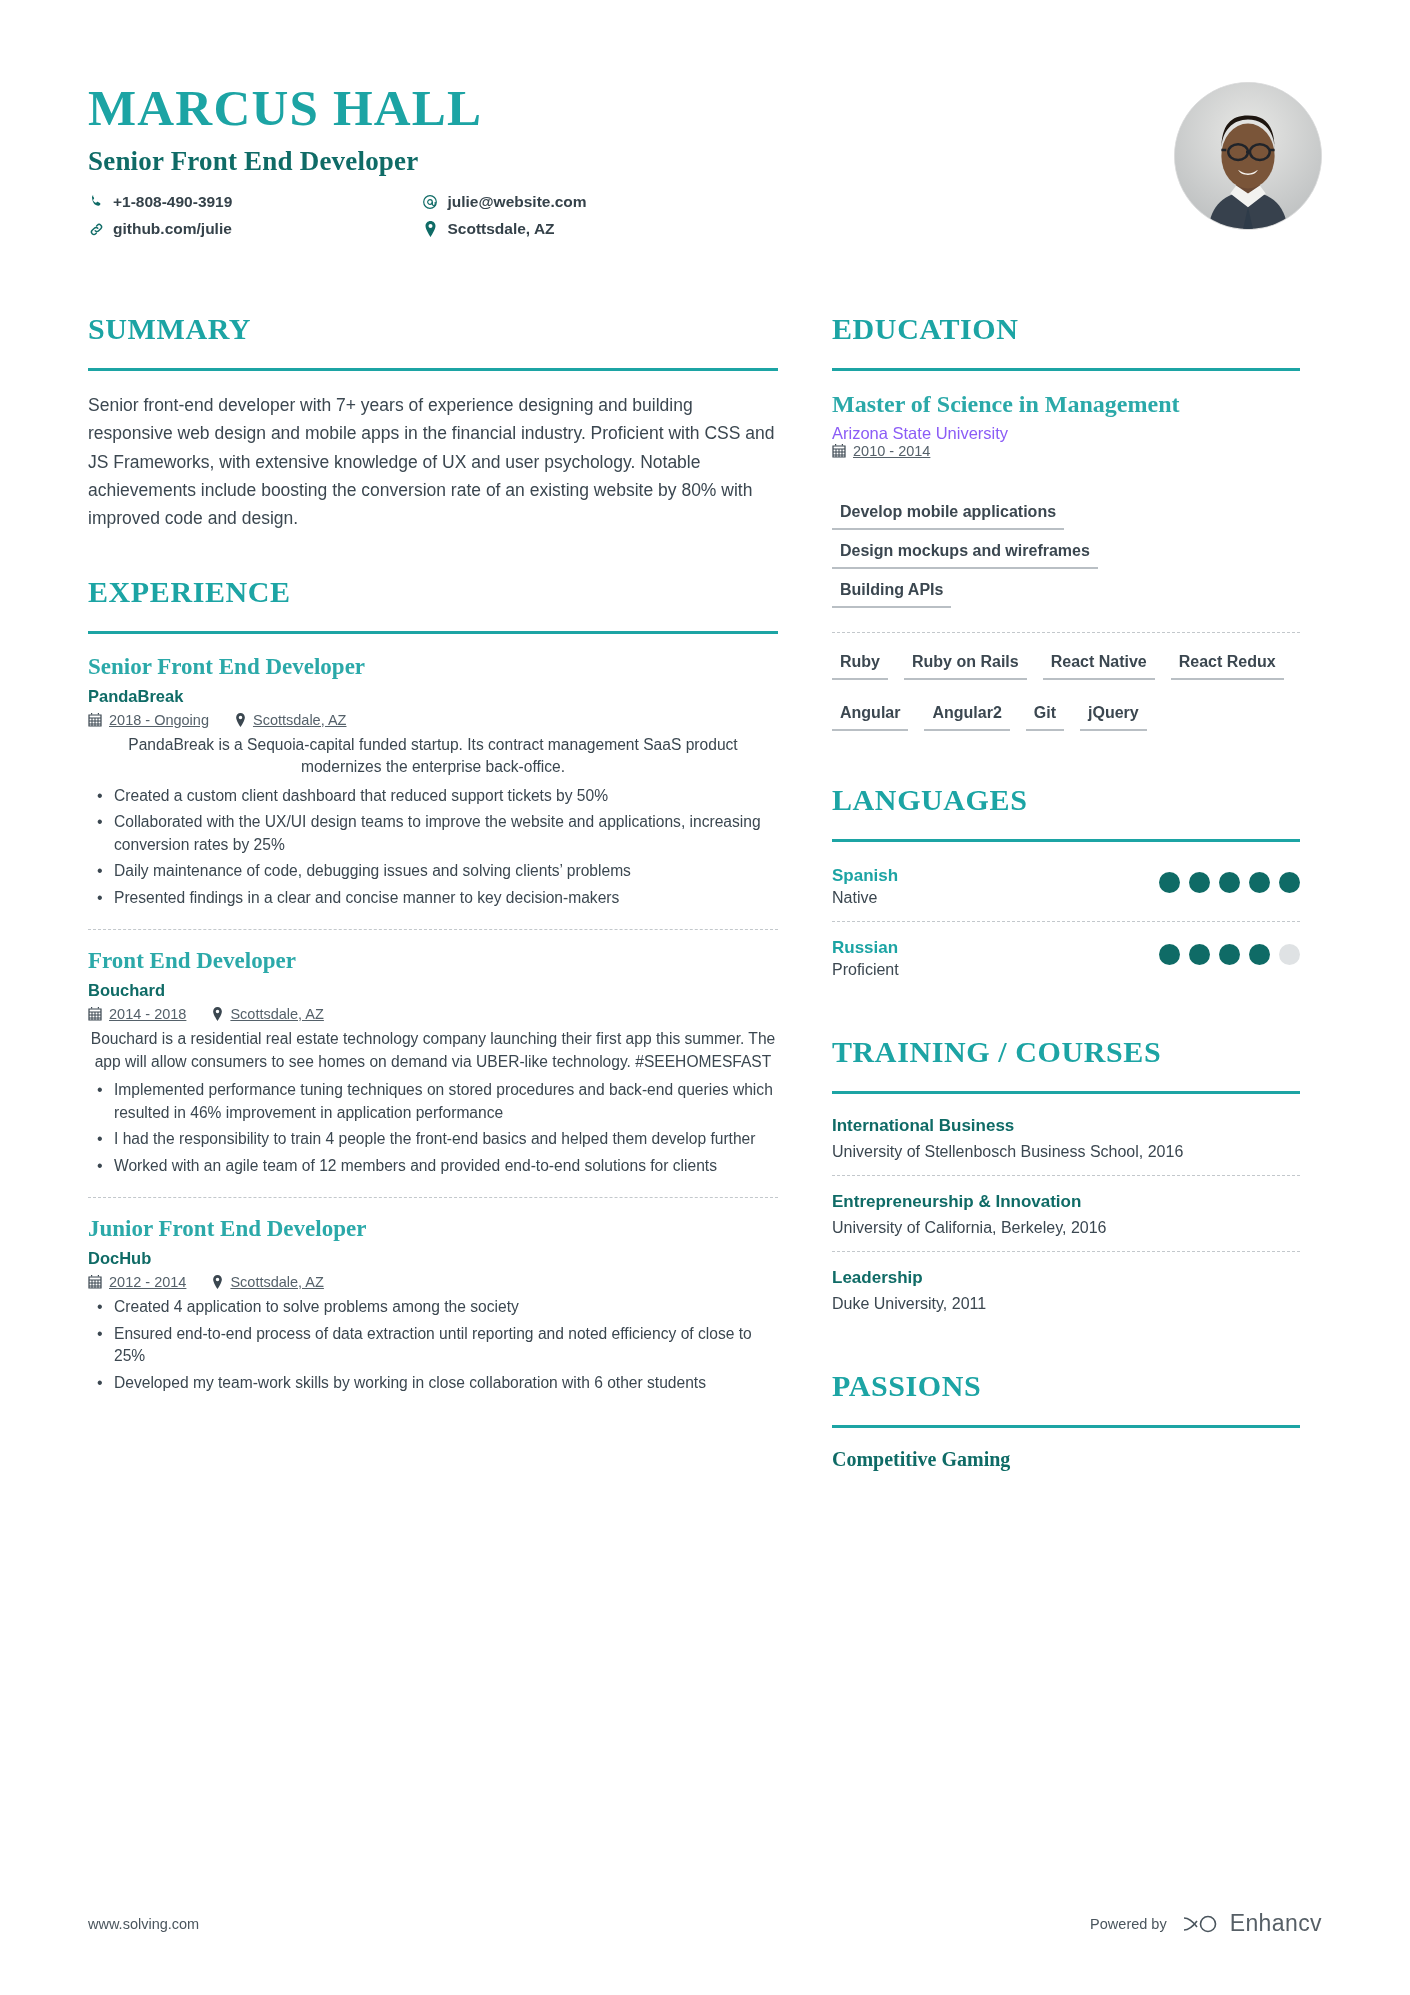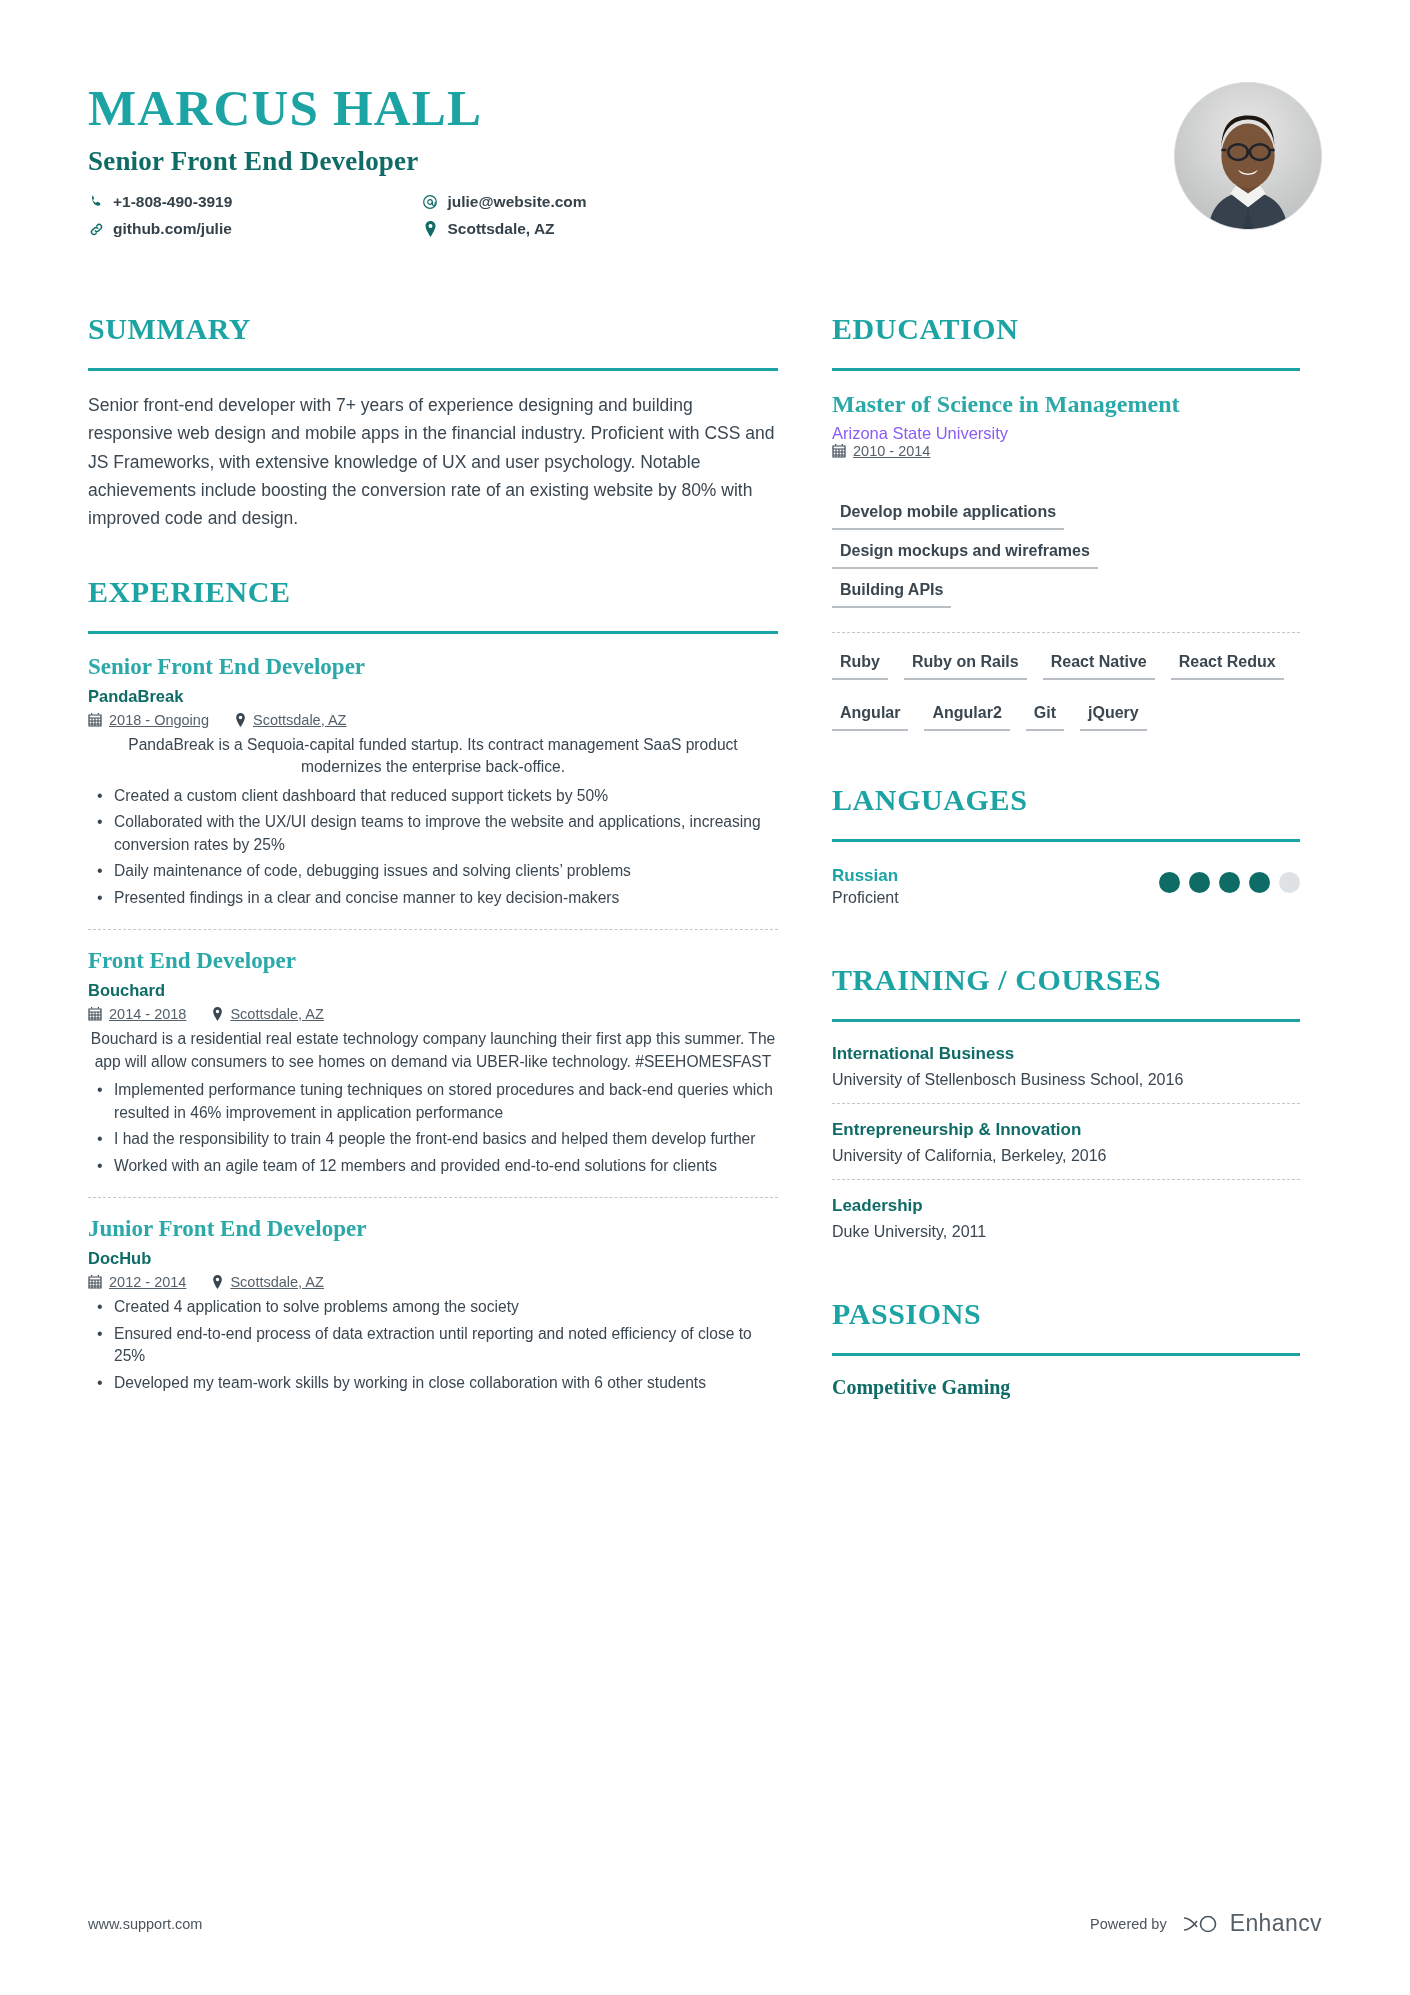--- a/index.html
+++ b/index.html
@@ -346,20 +346,33 @@
             <span class="skill">Angular2</span>
             <span class="skill">Git</span>
             <span class="skill">jQuery</span>
           </div>
         </div>
       </div>
 
       <div class="block">
         <h2 class="section">LANGUAGES</h2>
 
+        <div class="lang">
+          <div>
+            <div class="lang-name">Spanish</div>
+            <div class="lang-level">Native</div>
+          </div>
+          <div class="dots">
+            <span class="dot"></span>
+            <span class="dot"></span>
+            <span class="dot"></span>
+            <span class="dot"></span>
+            <span class="dot"></span>
+          </div>
+        </div>
 
         <div class="lang">
           <div>
             <div class="lang-name">Russian</div>
             <div class="lang-level">Proficient</div>
           </div>
           <div class="dots">
             <span class="dot"></span>
             <span class="dot"></span>
             <span class="dot"></span>
@@ -387,21 +400,21 @@
 
       <div class="block">
         <h2 class="section">PASSIONS</h2>
         <div class="passion">Competitive Gaming</div>
       </div>
 
     </div>
   </div>
 
   <div class="footer">
-    <span class="footer-url">www.support.com</span>
+    <span class="footer-url">www.solving.com</span>
     <div class="footer-right">
       <span class="powered">Powered by</span>
       <span class="brand">
         <svg width="40" height="24" viewBox="0 0 40 24" fill="none" stroke="#4a555d" stroke-width="1.6">
           <path d="M3 6c6 0 10 5 13 9"></path>
           <path d="M3 18c6 0 10-5 13-9"></path>
           <circle cx="27" cy="12" r="7.5"></circle>
         </svg>
         <span class="brand-name">Enhancv</span>
       </span>

